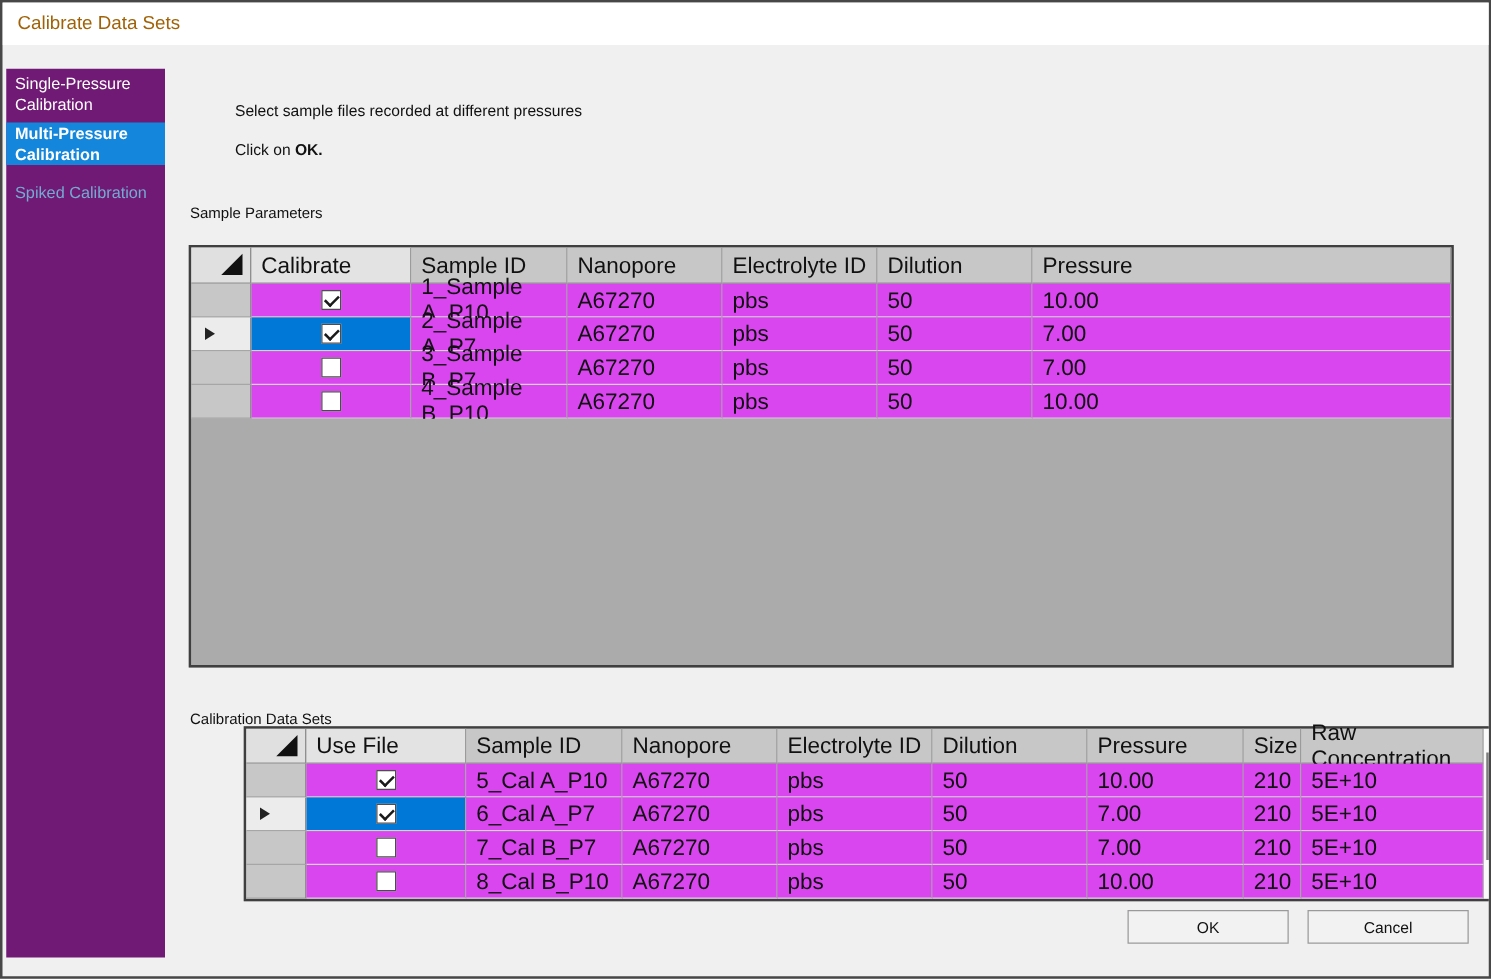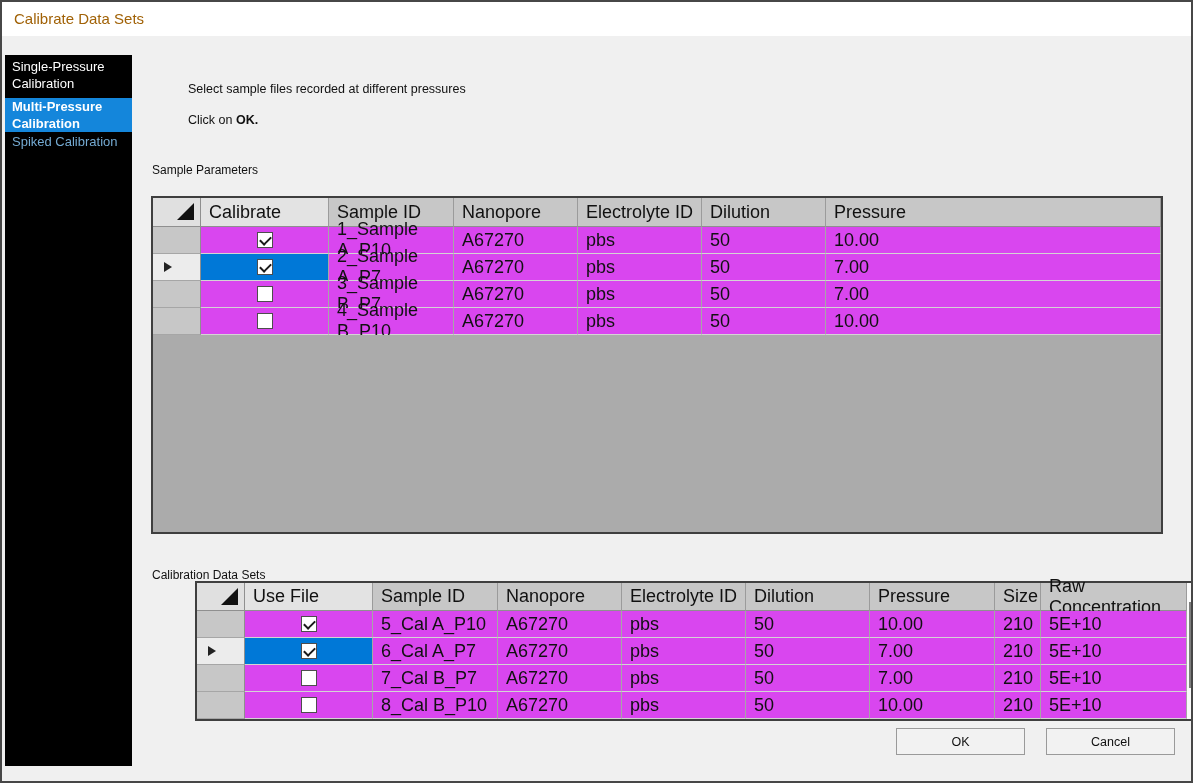--- a/index.html
+++ b/index.html
@@ -14,27 +14,27 @@
   
   .titlebar {
     position: absolute; left: 0; top: 0; right: 0; height: 34px;
     background: #ffffff; line-height: 34px; padding-left: 12px;
     font-size: 15px; color: #a16207;
   }
 
   
   .sidebar {
     position: absolute; left: 3px; top: 53px; width: 127px; height: 711px;
-    background: #000000;
+    background: #701a75;
   }
   .sb-item { color: #ffffff; font-size: 13px; line-height: 16.5px; padding: 3px 4px 6px 7px; cursor: default; }
   .sb-item.active { background: #1486db; font-weight: bold; padding: 1px 4px 0 7px; }
   .sb-item.item1 { padding-top: 4px; }
   .sb-item.disabled { color: #74aad2; }
-  .sb-item.item3 { padding: 2px 4px 0 7px; }
+  .sb-item.item3 { margin-top: 12px; padding: 2px 4px 0 7px; }
   .sb-item.item4 { padding: 22px 4px 0 7px; }
 
   
   .instructions { position: absolute; left: 186px; top: 80px; font-size: 12.5px; }
   .instructions .line { margin-bottom: 15px; height: 16px; }
   .bold { font-weight: bold; }
 
   .section-label { position: absolute; font-size: 12px; color: #111; }
   #label-sample { left: 150px; top: 161px; }
   #label-cal { left: 150px; top: 566px; }
@@ -102,21 +102,21 @@
     position: absolute; top: 0; right: 0; bottom: 0; width: 18px;
     background: #fafafa; display: flex; flex-direction: column; align-items: center;
   }
   .vs-btn { width: 18px; height: 17px; display: flex; align-items: center; justify-content: center; }
   .tri-up { width: 0; height: 0; border-bottom: 7px solid #5f5f5f; border-left: 5.5px solid transparent; border-right: 5.5px solid transparent; }
   .tri-down { width: 0; height: 0; border-top: 7px solid #8a8a8a; border-left: 5.5px solid transparent; border-right: 5.5px solid transparent; }
   .vs-track { position: relative; flex: 1; width: 18px; }
   .vs-thumb { position: absolute; left: 2px; right: 2px; top: 2px; height: 84%; background: #7d7d7d; }
 
   
-  .button-bar { position: absolute; top: 726px; right: 16px; display: flex; gap: 21px; }
+  .button-bar { position: absolute; top: 726px; right: 16px; display: flex; gap: 15px; }
   .btn {
     width: 129px; height: 27px; background: #f2f2f2; border: 1px solid #9a9a9a;
     font-size: 12.5px; font-family: "Liberation Sans", sans-serif; color: #111;
     display: flex; align-items: center; justify-content: center; cursor: default;
   }
 </style>
 </head>
 <body>
 
 <div class="window">

